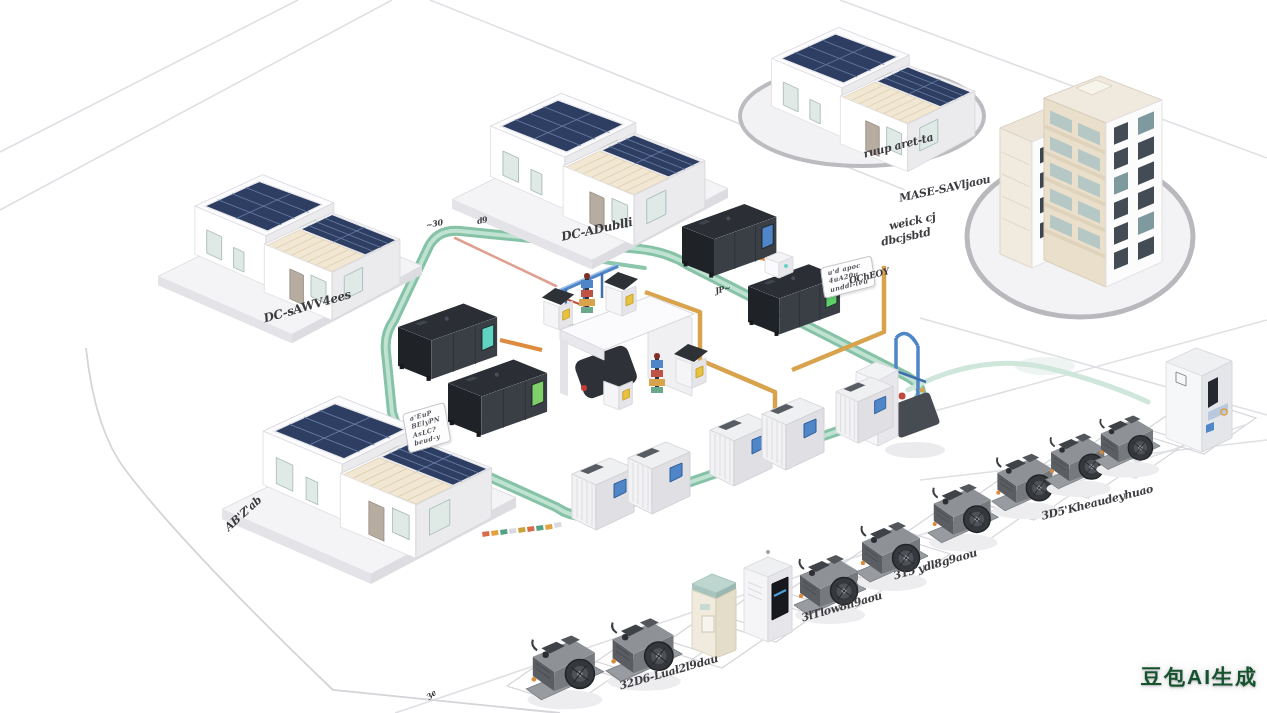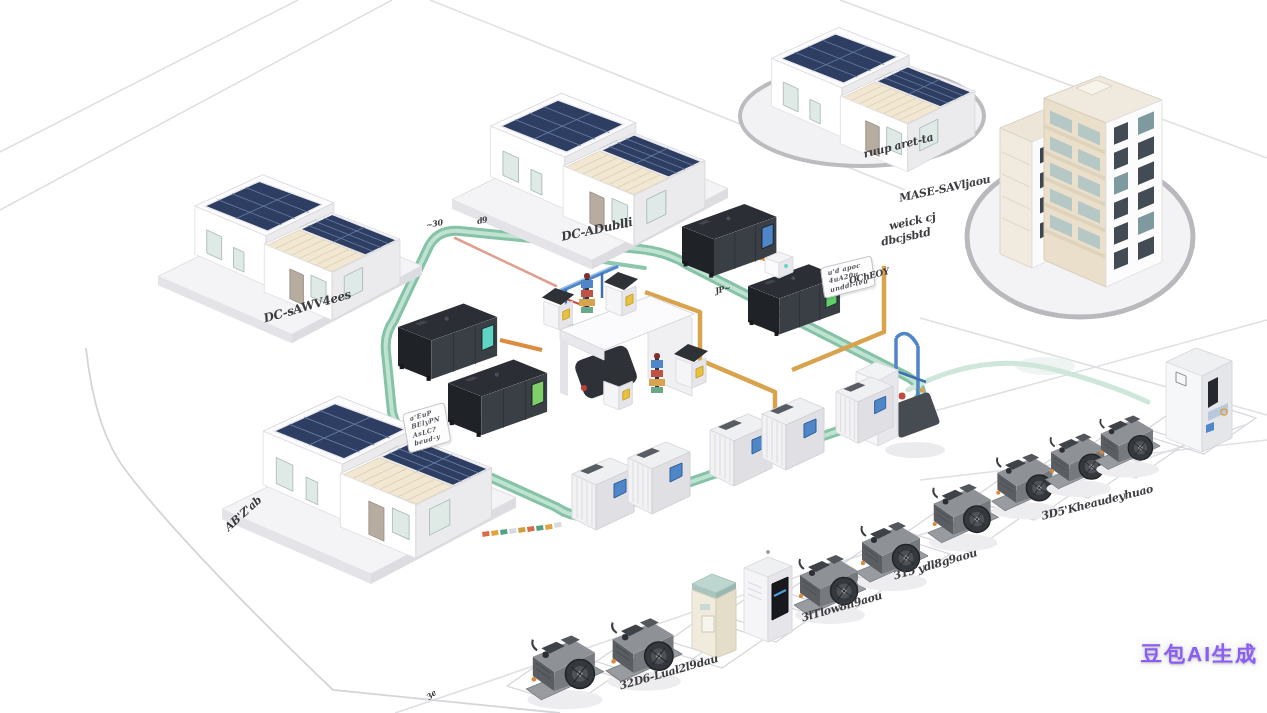--- a/index.html
+++ b/index.html
@@ -5,22 +5,22 @@
   html,body{margin:0;padding:0;background:#fff;}
   #stage{position:relative;width:1267px;height:713px;background:#ffffff;overflow:hidden;
          font-family:"Liberation Sans",sans-serif;}
   svg{position:absolute;left:0;top:0;}
   .lbl{position:absolute;font-family:"DejaVu Serif",serif;font-style:italic;font-weight:600;
        color:#3c3c40;white-space:nowrap;transform-origin:0 0;letter-spacing:-0.3px;}
   .sign{position:absolute;background:#fdfdfe;border:1px solid #c6c6cb;border-radius:4px;
         box-shadow:1px 2px 2px rgba(0,0,0,0.10);padding:2px 6px;transform-origin:0 0;}
   .sign span{display:block;font:italic 600 6.5px "DejaVu Serif",serif;color:#55555a;
         line-height:1.3;letter-spacing:0.4px;white-space:nowrap;}
-  .wm{position:absolute;left:1141px;top:640px;font:700 21px "Liberation Sans",sans-serif;
-      color:#8b5cf6;letter-spacing:2px;
+  .wm{position:absolute;left:1141px;top:663px;font:700 21px "Liberation Sans",sans-serif;
+      color:#14532d;letter-spacing:2px;
       text-shadow:0 1px 2px rgba(150,150,156,.65),0 0 7px rgba(170,170,176,.5);}
 </style>
 </head>
 <body>
 
 <div id="stage">
 
 <svg width="1267" height="713" viewBox="0 0 1267 713">
   <defs>
 

